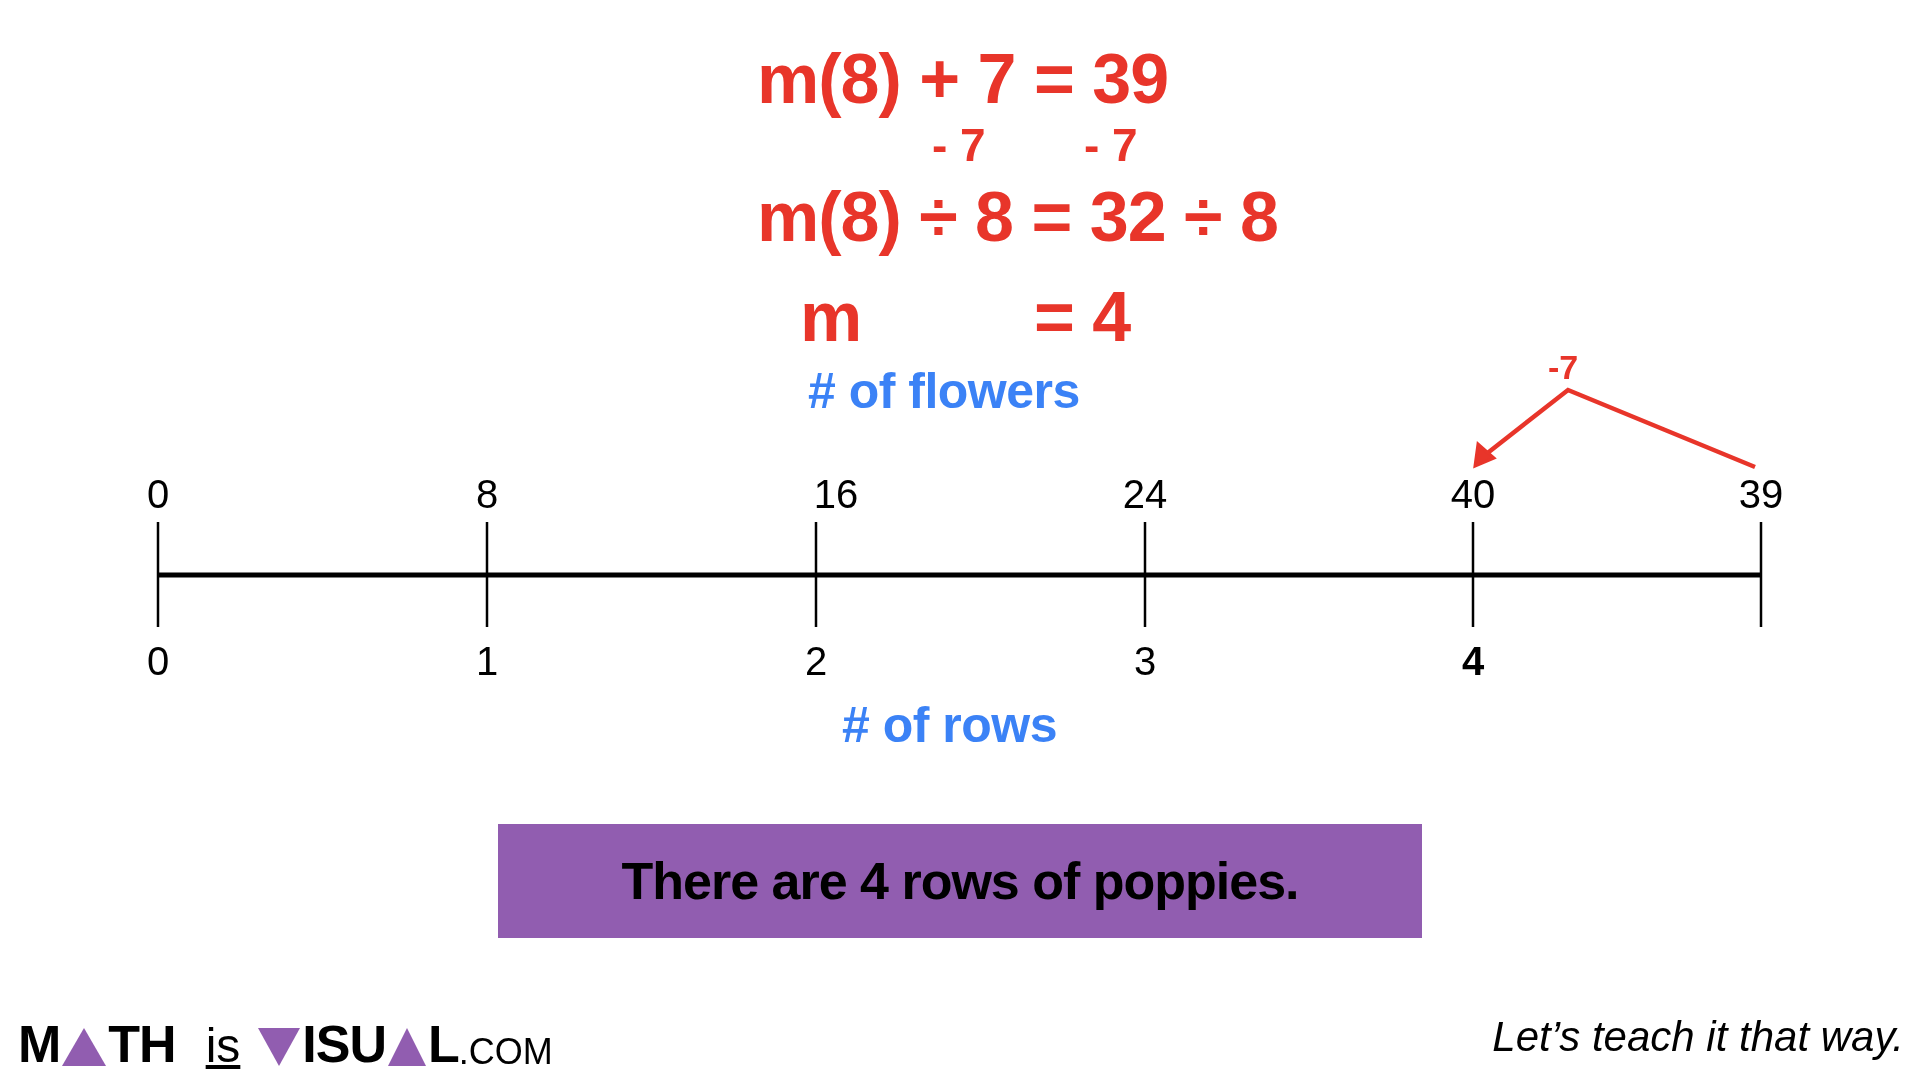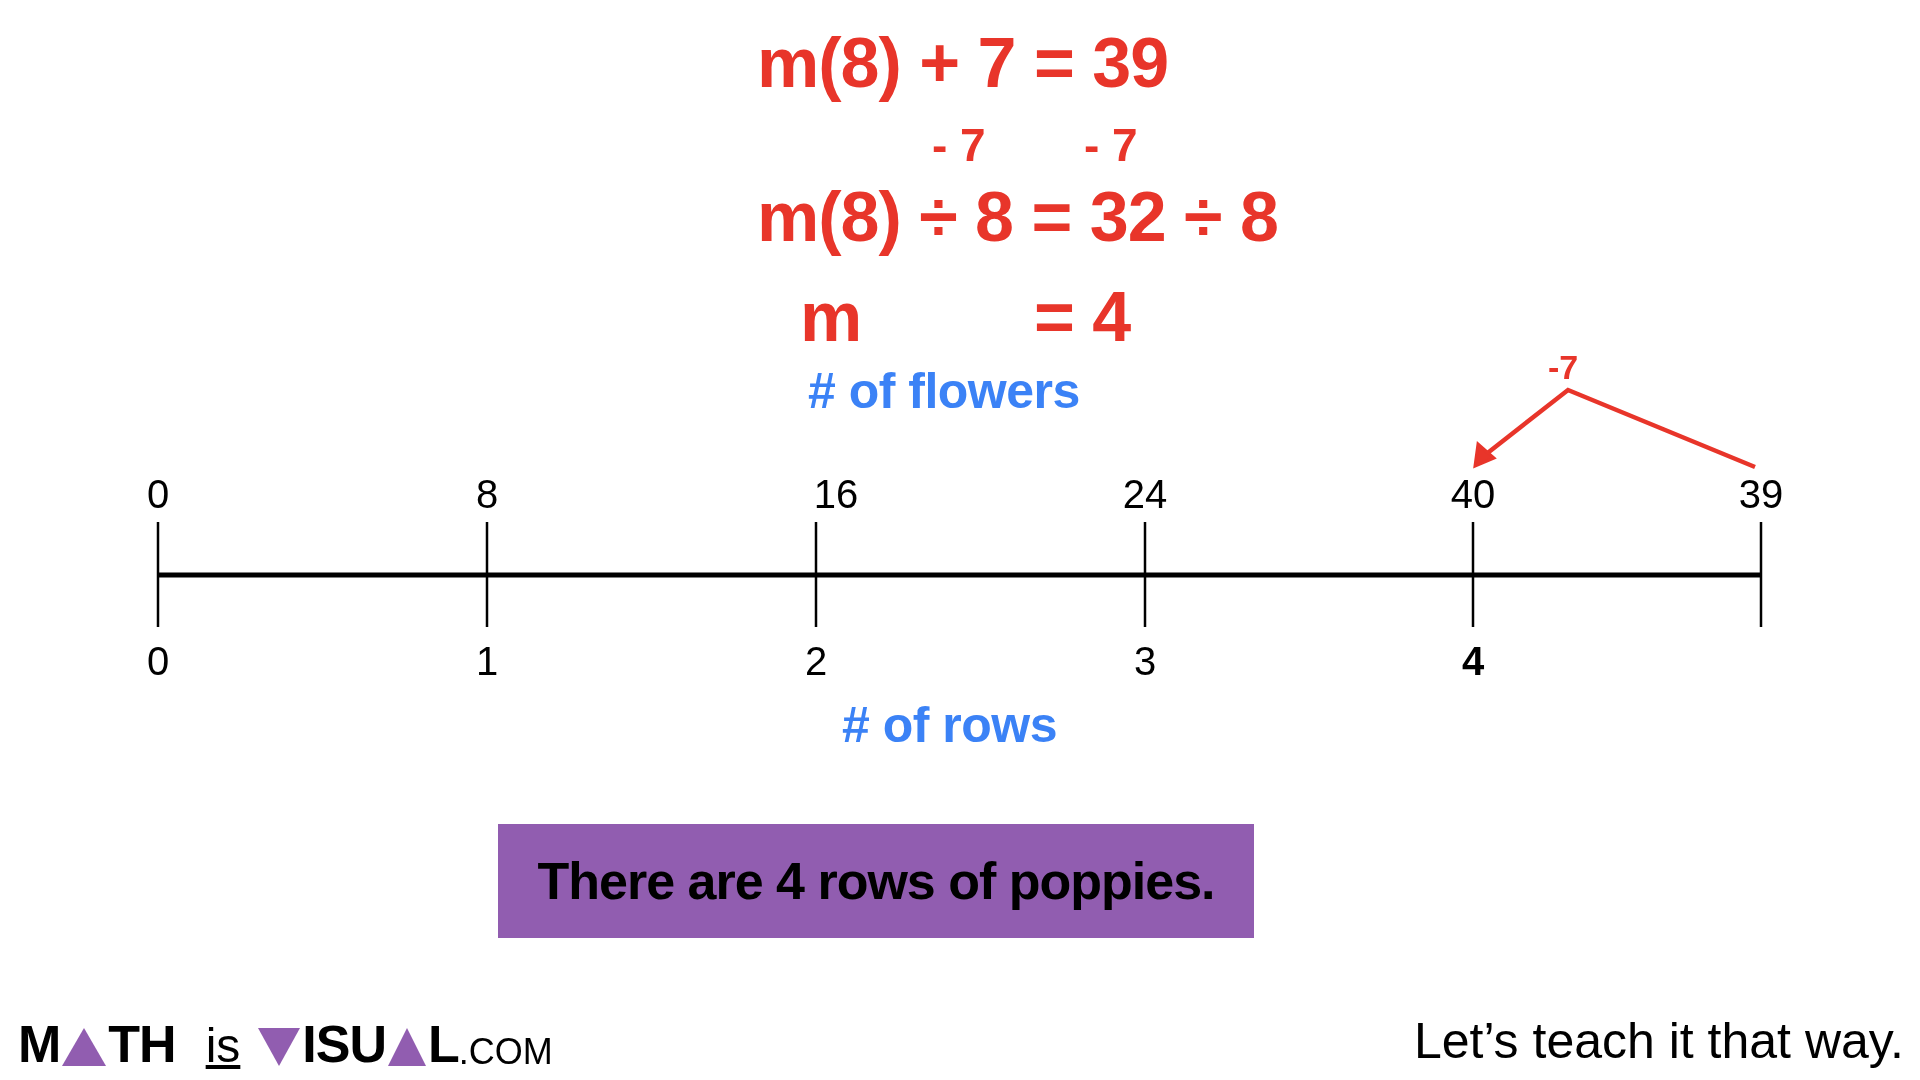--- a/index.html
+++ b/index.html
@@ -9,35 +9,35 @@
   }
   .abs { position: absolute; white-space: nowrap; }
   .red { color: #E8352A; font-weight: bold; }
   .eq { font-size: 70px; line-height: 1; letter-spacing: -1px; }
   .eq-sub { font-size: 46px; line-height: 1; }
   .axis-title { font-size: 50px; font-weight: bold; color: #3b82f6; line-height: 1; letter-spacing: -0.5px; }
   .tick-label { font-size: 40px; color: #000; line-height: 1; transform: translateX(-50%); }
   .tick-label.bold { font-weight: bold; }
   #numberline { position: absolute; left: 0; top: 0; }
   .answer-box {
-    position: absolute; left: 498px; top: 824px; width: 756px; height: 114px;
+    position: absolute; left: 498px; top: 824px; width: 924px; height: 114px;
     background: #915DB0; display: flex; align-items: center; justify-content: center;
   }
   .answer-text { font-size: 52px; font-weight: bold; color: #000; letter-spacing: -1px; }
   .logo { position: absolute; left: 18px; top: 1018px; height: 52px; display: flex; align-items: flex-end; }
   .logo .b { font-weight: bold; font-size: 52px; color: #000; line-height: 1; letter-spacing: -1px; }
   .logo .t { font-size: 36px; color: #000; line-height: 1; }
   .logo .tri-up { width: 0; height: 0; border-left: 22px solid transparent; border-right: 22px solid transparent; border-bottom: 38px solid #915DB0; margin: 0 2px 4px 2px; }
   .logo .tri-down { width: 0; height: 0; border-left: 21px solid transparent; border-right: 21px solid transparent; border-top: 38px solid #915DB0; margin: 0 2px 4px 0; }
-  .tagline { position: absolute; right: 16px; top: 1016px; font-size: 50px; color: #000; line-height: 1; }
+  .tagline { position: absolute; right: 16px; top: 1016px; font-size: 42px; font-style: italic; color: #000; line-height: 1; }
 </style>
 </head>
 <body>
 
-<div class="abs red eq" style="left:757px; top:28px;">m(8) + 7 = 39</div>
+<div class="abs red eq" style="left:757px; top:44px;">m(8) + 7 = 39</div>
 <div class="abs red eq-sub" style="left:932px; top:122px;">- 7</div>
 <div class="abs red eq-sub" style="left:1084px; top:122px;">- 7</div>
 <div class="abs red eq" style="left:757px; top:182px;">m(8) ÷ 8 = 32 ÷ 8</div>
 <div class="abs red eq" style="left:800px; top:282px;">m</div>
 <div class="abs red eq" style="left:1034px; top:282px;">=  4</div>
 
 <div class="abs axis-title" style="left:808px; top:366px;"># of flowers</div>
 <div class="abs axis-title" style="left:842px; top:700px;text-align:right;"># of rows</div>
 
 <svg id="numberline" width="1920" height="1080">

